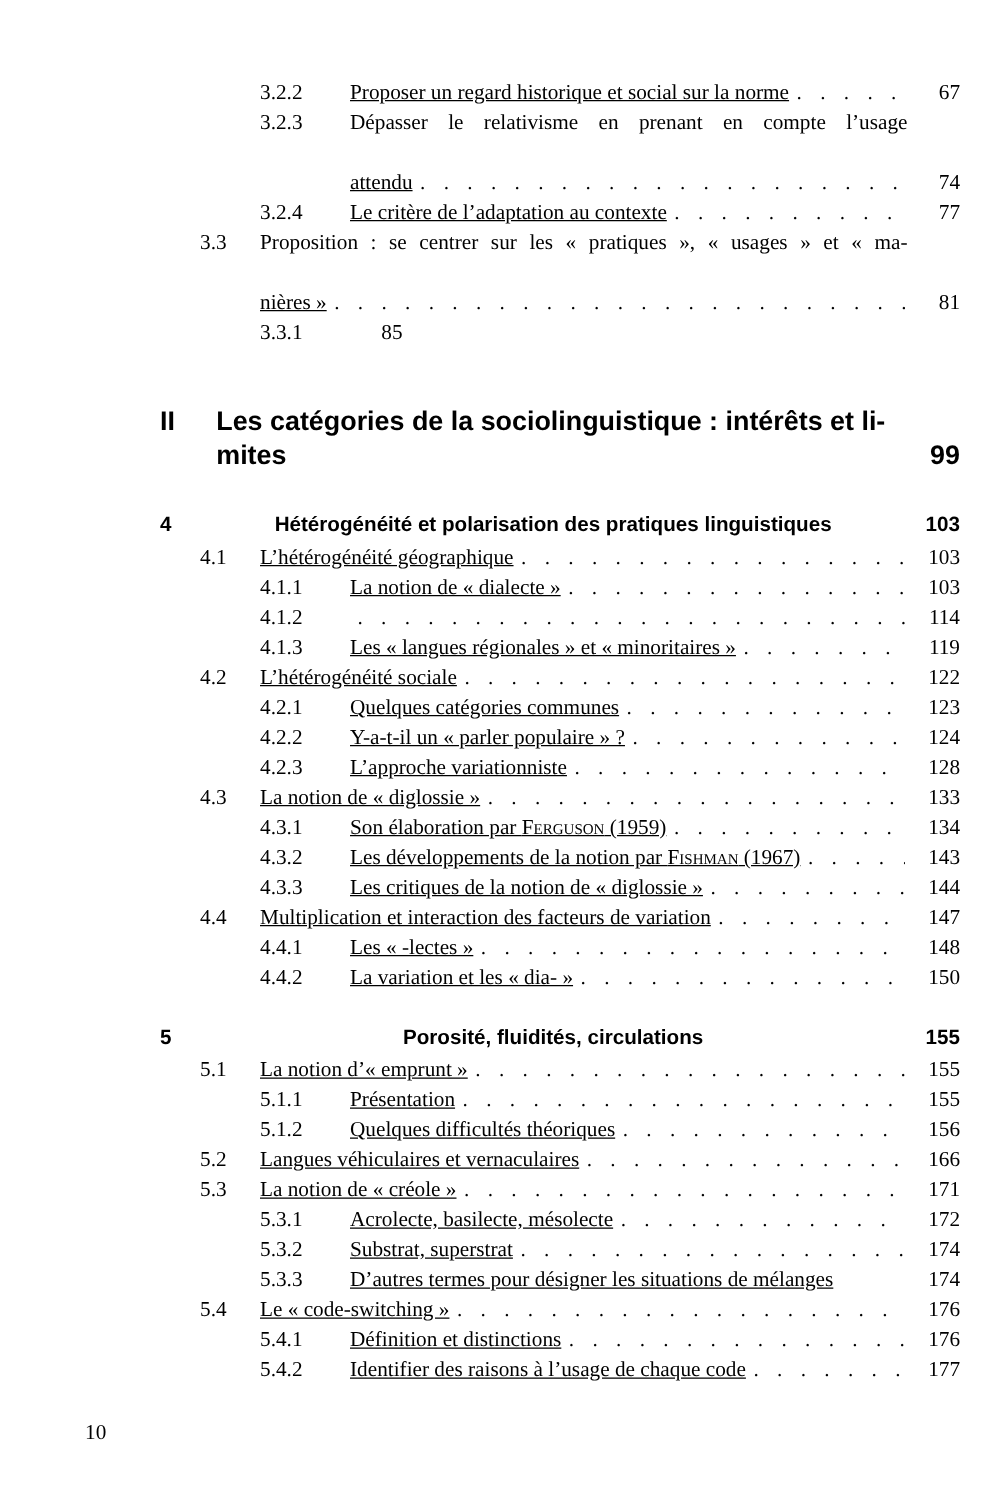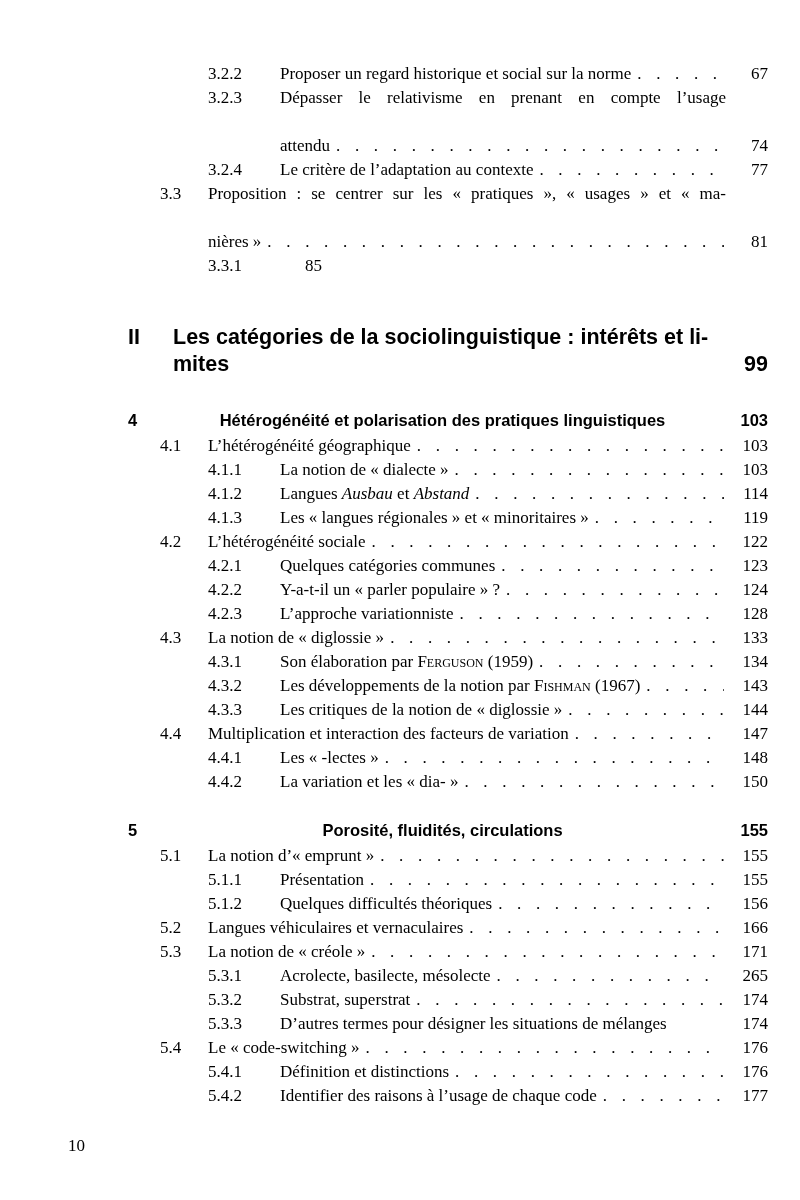--- a/index.html
+++ b/index.html
@@ -66,21 +66,21 @@
   
   .text-col {
     flex: 1 1 auto;
     min-width: 0;
   }
   .leadline {
     display: flex;
     align-items: baseline;
     width: 100%;
   }
-  .ltext { flex: 0 0 auto; white-space: nowrap; }
+  .ltext { flex: 0 0 auto; white-space: nowrap; text-decoration: underline; }
   .dots {
     flex: 1 1 auto;
     min-width: 0;
     overflow: hidden;
     white-space: nowrap;
     margin: 0 2px 0 6px;
     letter-spacing: 5.2px;
     font-size: 17px;
     line-height: 24px;
     color: #000;
@@ -258,21 +258,20 @@
               </div>
             </div>
           </div>
           <span class="pageno">103</span>
         </div>
         <div class="entry lvl3">
           <span class="num">4.1.2</span>
           <div class="body-col">
             <div class="text-col">
               <div class="leadline">
-                <span class="ltext"><span>Langues </span><span class="it" style="font-style: italic;">Ausbau</span><span> et </span><span class="it" style="font-style: italic;">Abstand</span></span>
                 <span class="dots"></span>
               </div>
             </div>
           </div>
           <span class="pageno">114</span>
         </div>
         <div class="entry lvl3">
           <span class="num">4.1.3</span>
           <div class="body-col">
             <div class="text-col">
@@ -484,21 +483,21 @@
         <div class="entry lvl3">
           <span class="num">5.3.1</span>
           <div class="body-col">
             <div class="text-col">
               <div class="leadline">
                 <span class="ltext">Acrolecte, basilecte, mésolecte</span>
                 <span class="dots"></span>
               </div>
             </div>
           </div>
-          <span class="pageno">265</span>
+          <span class="pageno">172</span>
         </div>
         <div class="entry lvl3">
           <span class="num">5.3.2</span>
           <div class="body-col">
             <div class="text-col">
               <div class="leadline">
                 <span class="ltext">Substrat, superstrat</span>
                 <span class="dots"></span>
               </div>
             </div>

